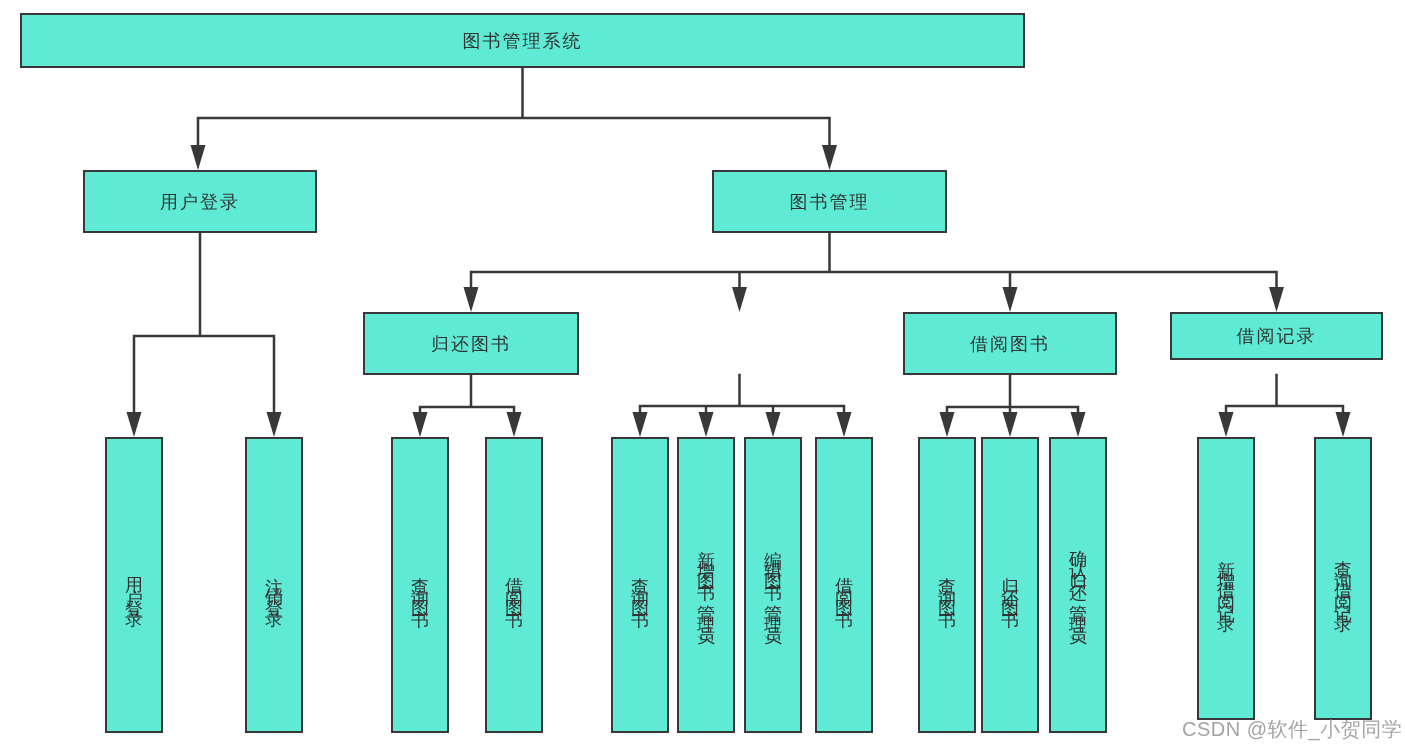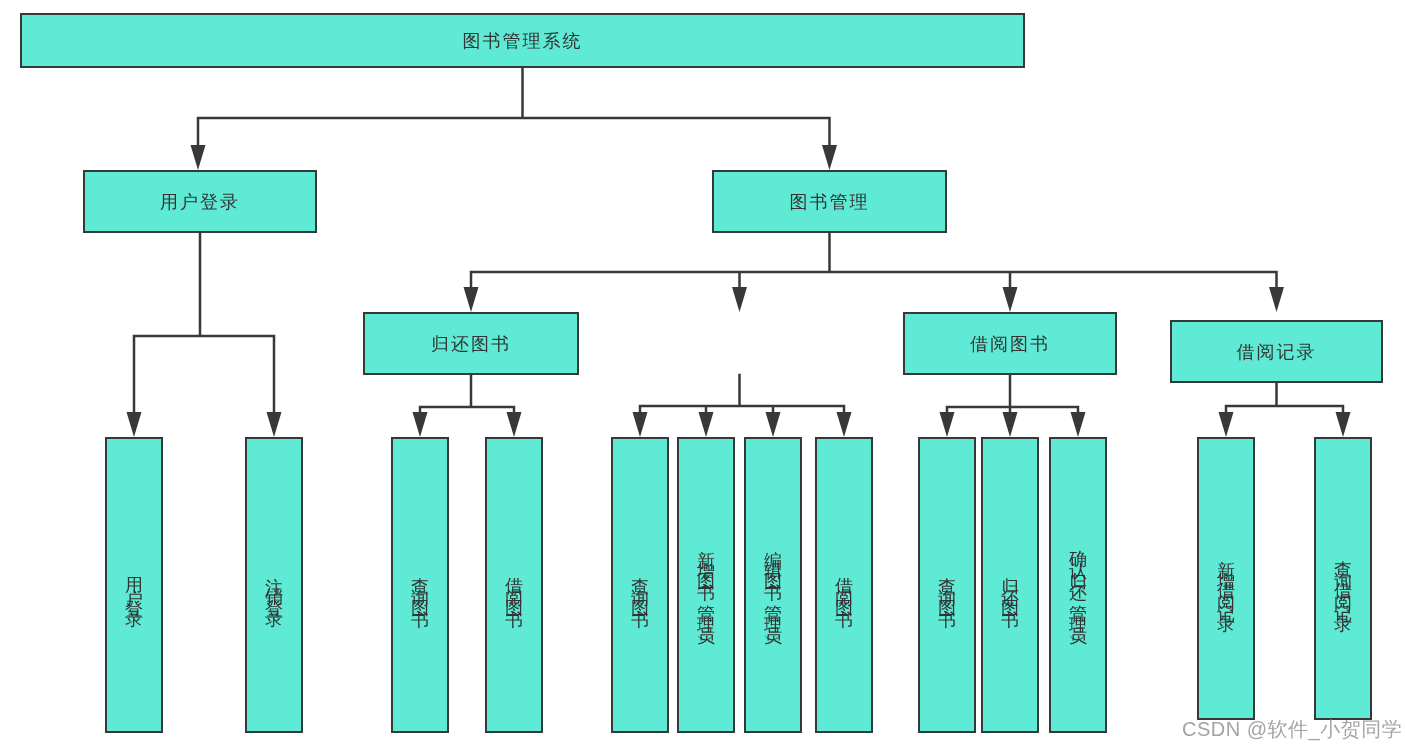--- a/index.html
+++ b/index.html
@@ -79,21 +79,21 @@
   <div class="box h" style="left:712px;top:170px;width:235px;height:63px">
     <span class="lbl">图书管理</span>
   </div>
 
   <div class="box h" style="left:363px;top:312px;width:216px;height:63px">
     <span class="lbl">归还图书</span>
   </div>
   <div class="box h" style="left:903px;top:312px;width:214px;height:63px">
     <span class="lbl">借阅图书</span>
   </div>
-  <div class="box h" style="left:1170px;top:320px;width:213px;height:63px">
+  <div class="box h" style="left:1170px;top:312px;width:213px;height:48px">
     <span class="lbl">借阅记录</span>
   </div>
 
   <div class="box v" style="left:105px;top:437px;width:58px;height:296px">
     <span class="vlbl">用户登录</span>
   </div>
   <div class="box v" style="left:245px;top:437px;width:58px;height:296px">
     <span class="vlbl">注销登录</span>
   </div>
 

